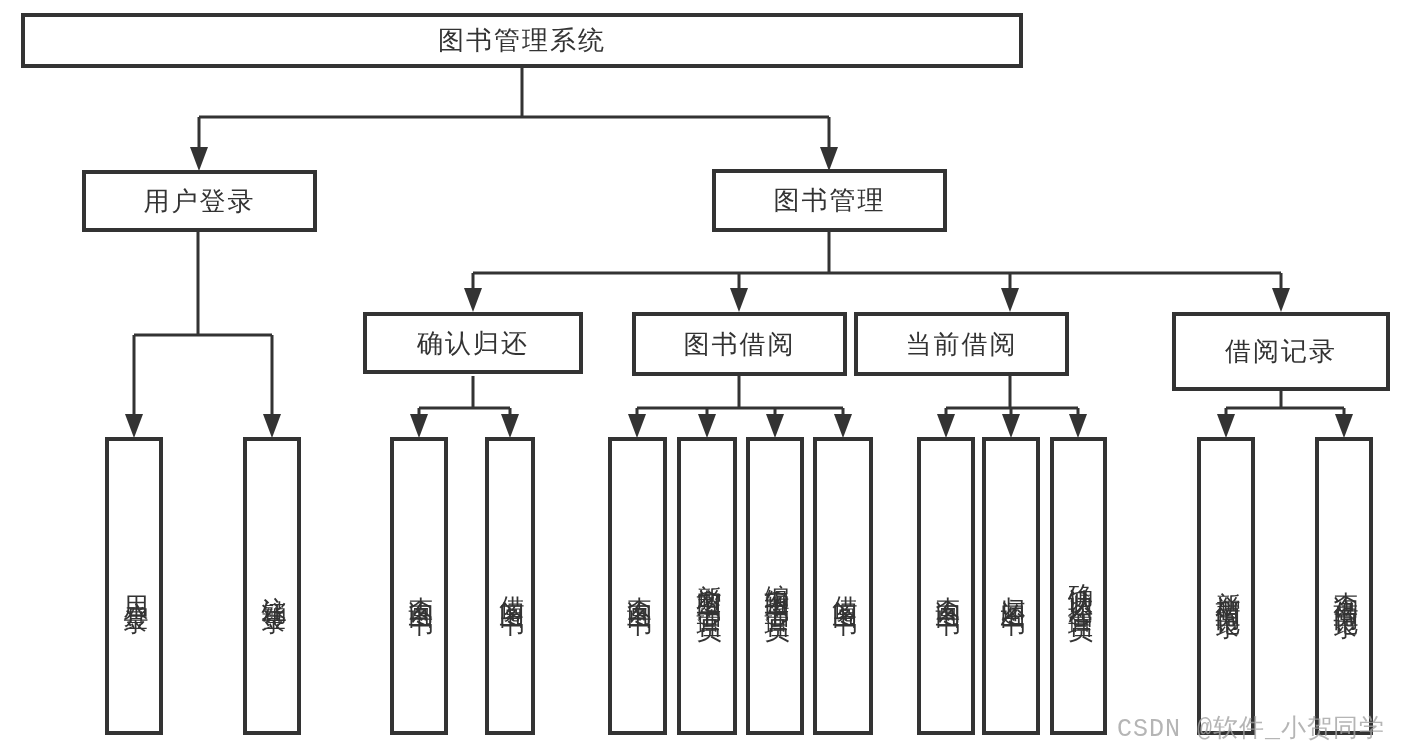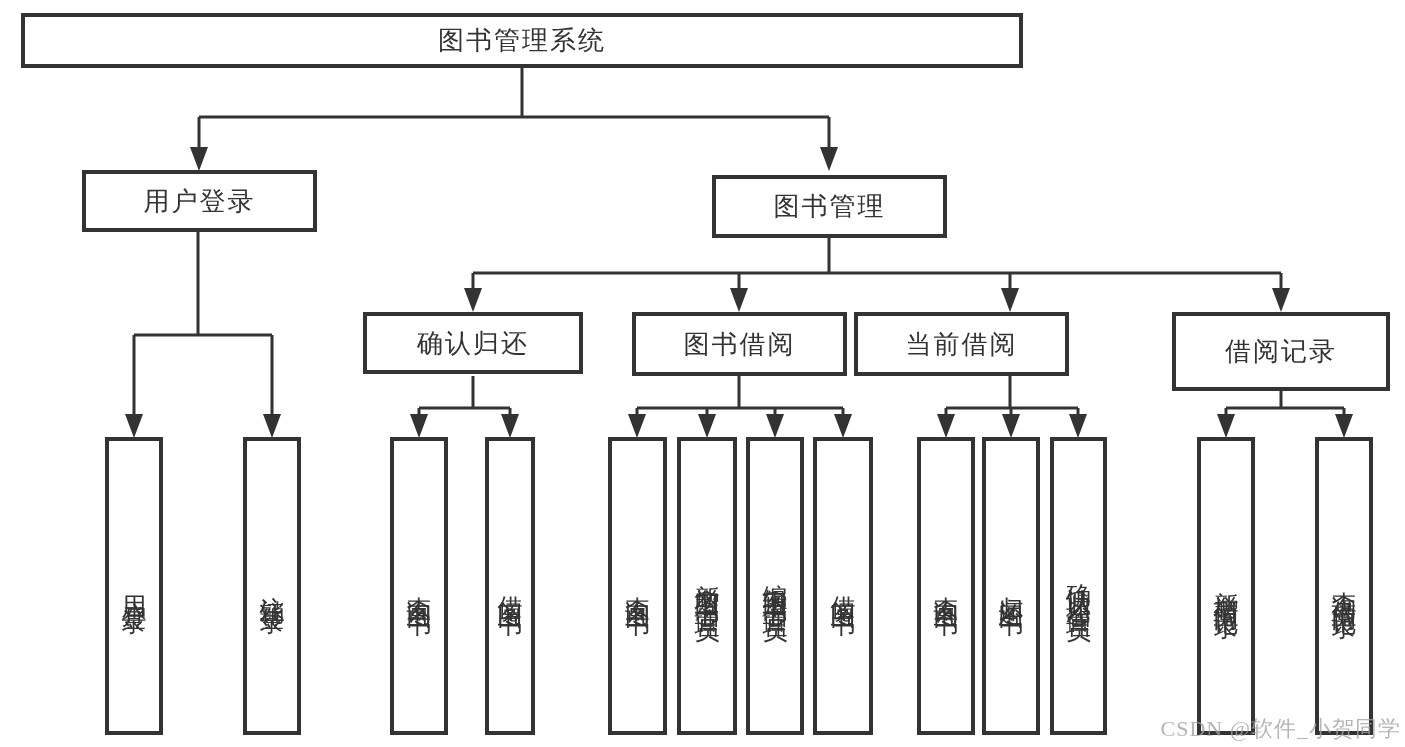--- a/index.html
+++ b/index.html
@@ -7,21 +7,21 @@
     --box-border:#333333;
     --box-fill:#ffffff;
     --text:#333333;
     --watermark:#a3a3a3;
   }
   html,body{margin:0;padding:0;background:#ffffff;}
   #stage{
     position:relative;
     width:1405px;height:747px;
     background:var(--box-fill);
-    font-family:Liberation Serif, serif;
+    font-family:Liberation Mono, monospace;
     color:var(--text);
     overflow:hidden;
   }
   #wires{position:absolute;left:0;top:0;width:1405px;height:747px;}
   #wires path{stroke:var(--line);stroke-width:3;fill:none;}
   #wires polygon{fill:var(--line);stroke:none;}
   .node{
     position:absolute;
     box-sizing:border-box;
     background:var(--box-fill);
@@ -35,22 +35,22 @@
   }
   .vnode{
     writing-mode:vertical-rl;
     text-orientation:mixed;
     font-size:25px;
     letter-spacing:5px;
     line-height:1;
   }
   .watermark{
     position:absolute;
-    right:4px;bottom:3px;
-    font-size:22px;
+    right:20px;bottom:3px;
+    font-size:25px;
     color:var(--watermark);
     opacity:.8;
     letter-spacing:1px;
     white-space:nowrap;
     pointer-events:none;
   }
 </style>
 </head>
 <body>
 
@@ -81,21 +81,21 @@
     <polygon points="937,414 955,414 946,438"></polygon>
     <polygon points="1002,414 1020,414 1011,438"></polygon>
     <polygon points="1069,414 1087,414 1078,438"></polygon>
     <polygon points="1217,414 1235,414 1226,438"></polygon>
     <polygon points="1335,414 1353,414 1344,438"></polygon>
   </svg>
 
   <div class="node hnode" style="left:21px;top:13px;width:1002px;height:55px;">图书管理系统</div>
 
   <div class="node hnode" style="left:82px;top:170px;width:235px;height:62px;">用户登录</div>
-  <div class="node hnode" style="left:712px;top:169px;width:235px;height:63px;margin-top:6px;">图书管理</div>
+  <div class="node hnode" style="left:712px;top:169px;width:235px;height:63px;">图书管理</div>
 
   <div class="node hnode" style="left:363px;top:312px;width:220px;height:62px;">确认归还</div>
   <div class="node hnode" style="left:632px;top:312px;width:215px;height:64px;">图书借阅</div>
   <div class="node hnode" style="left:854px;top:312px;width:215px;height:64px;">当前借阅</div>
   <div class="node hnode" style="left:1172px;top:312px;width:218px;height:79px;">借阅记录</div>
 
   <div class="node vnode" style="left:105px;top:437px;width:58px;height:298px;">用户登录</div>
   <div class="node vnode" style="left:243px;top:437px;width:58px;height:298px;">注销登录</div>
 
   <div class="node vnode" style="left:390px;top:437px;width:58px;height:298px;">查询图书</div>

